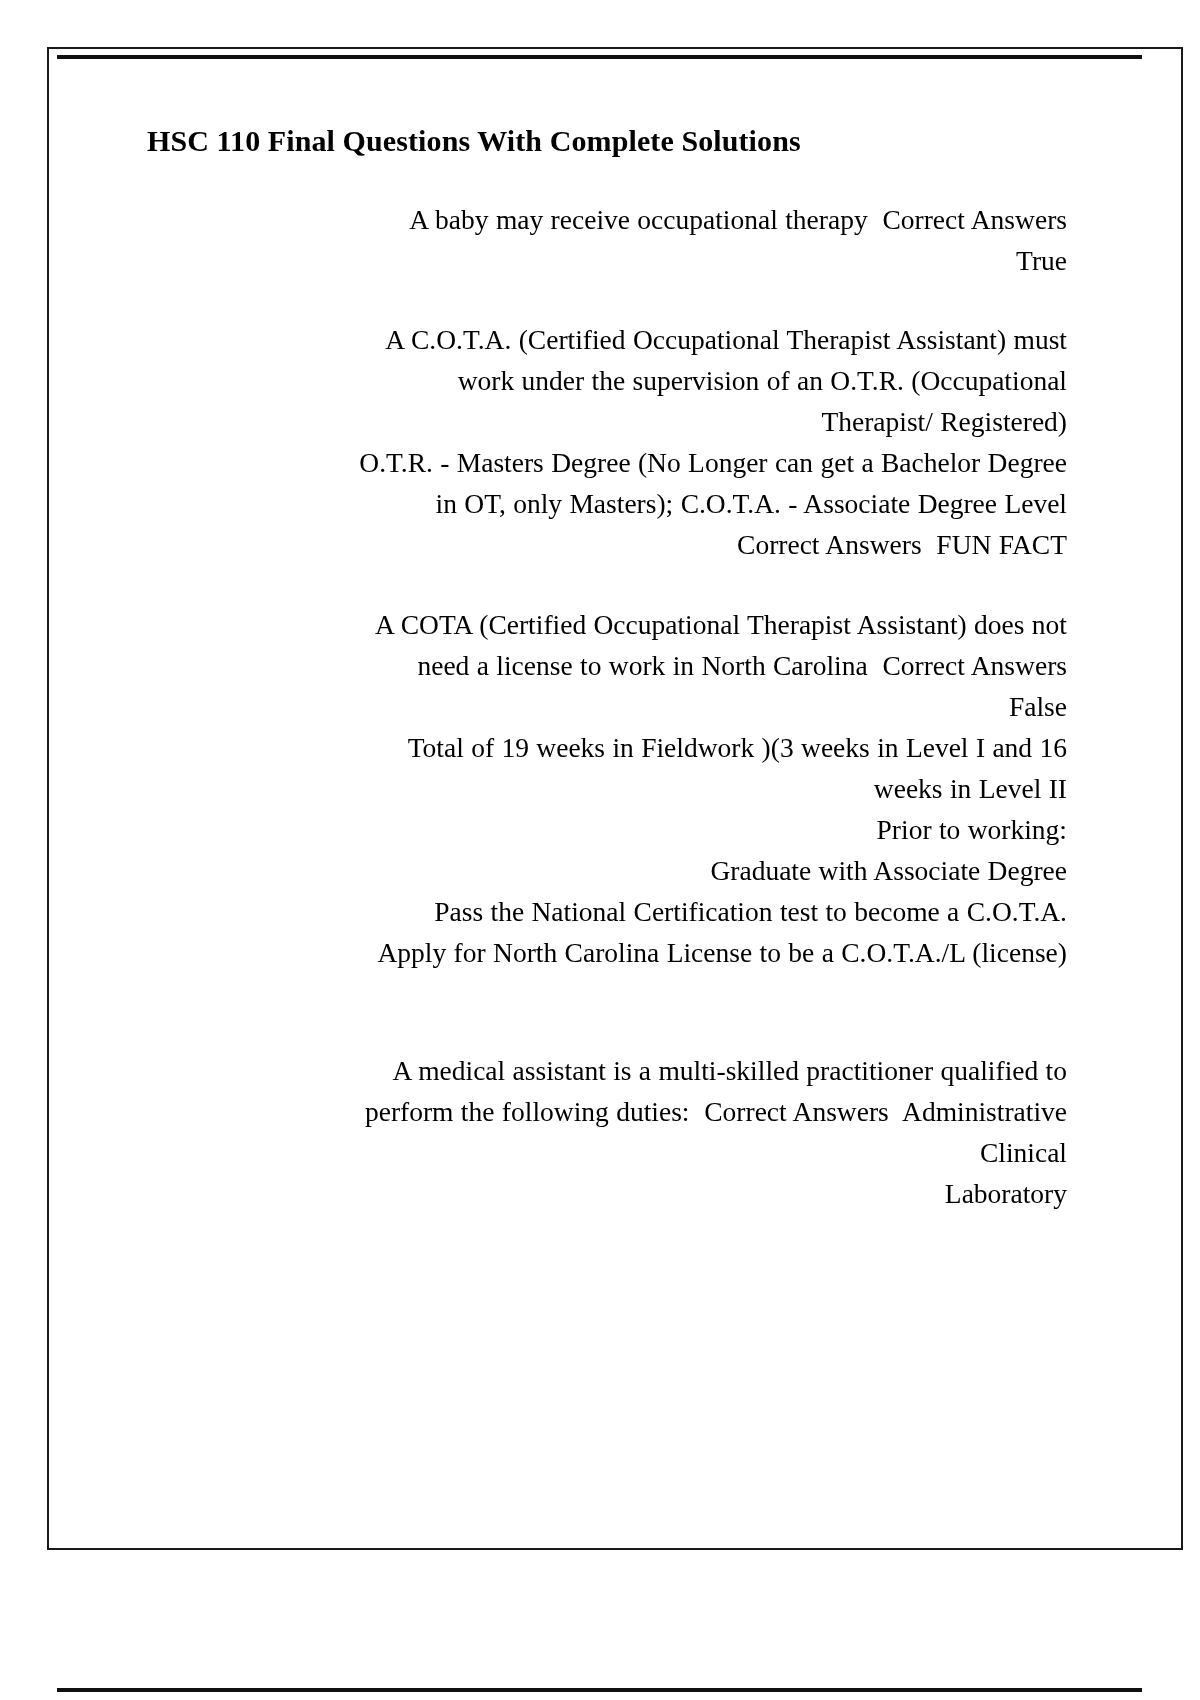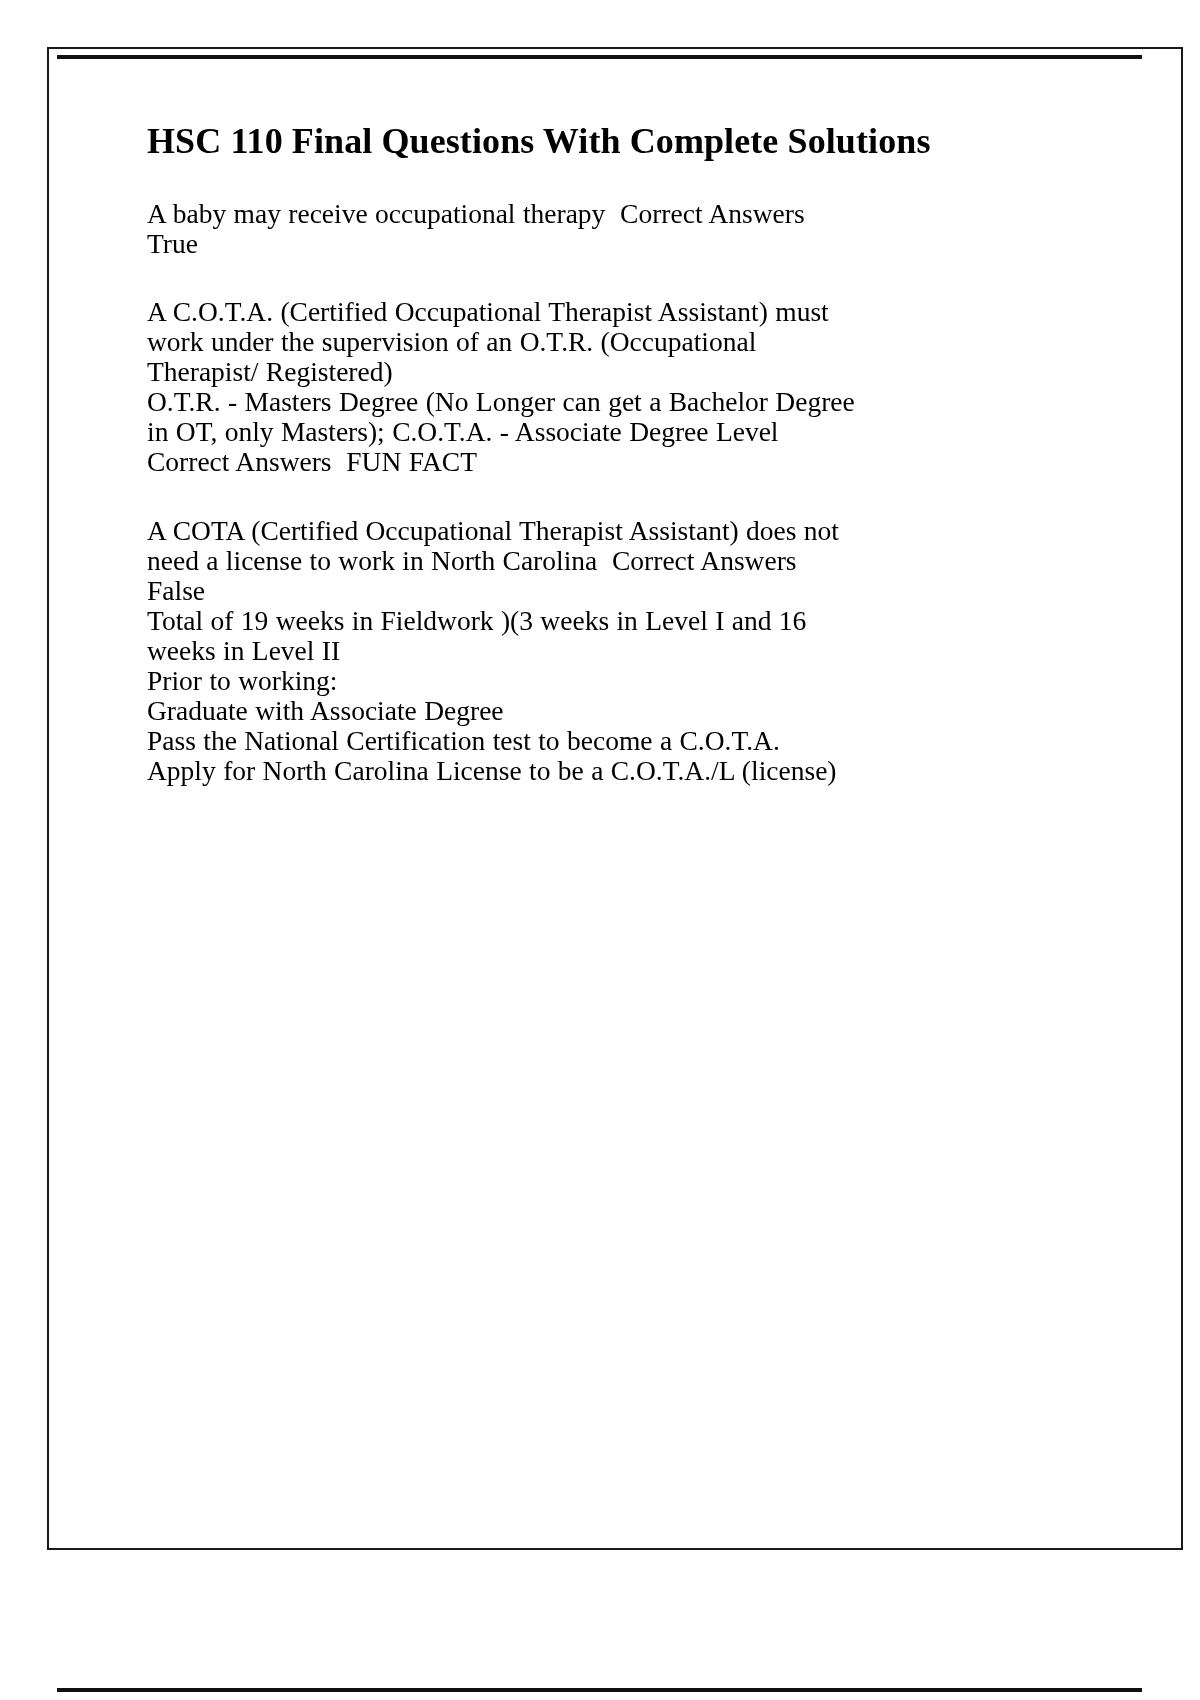--- a/index.html
+++ b/index.html
@@ -48,34 +48,35 @@
 
   
   #doc-content {
     position: absolute;
     left: 147px;
     top: 122px;
     width: 920px;
   }
 
   #doc-title {
-    font-size: 36px;
+    font-size: 30px;
     font-weight: bold;
     letter-spacing: 0.1px;
     line-height: 38px;
     margin: 0 0 0 0;
     white-space: nowrap;
   }
 
   .para {
     font-size: 27.5px;
-    line-height: 30px;
+    line-height: 41px;
     margin: 0;
     white-space: pre-wrap;
     word-spacing: 0.5px;
+    text-align: right;
   }
 
   .spacer-line {
     height: 38.5px;
   }
 </style>
 </head>
 <body>
 
 <div id="page-frame"></div>
@@ -112,14 +113,18 @@
 Prior to working:
 Graduate with Associate Degree
 Pass the National Certification test to become a C.O.T.A.
 Apply for North Carolina License to be a C.O.T.A./L (license)</p>
 
   <div class="spacer-line"></div>
 
 
   <div class="spacer-line"></div>
 
+  <p class="para">A medical assistant is a multi-skilled practitioner qualified to
+perform the following duties:  Correct Answers  Administrative
+Clinical
+Laboratory</p>
 
 </div>
 
 </body></html>

